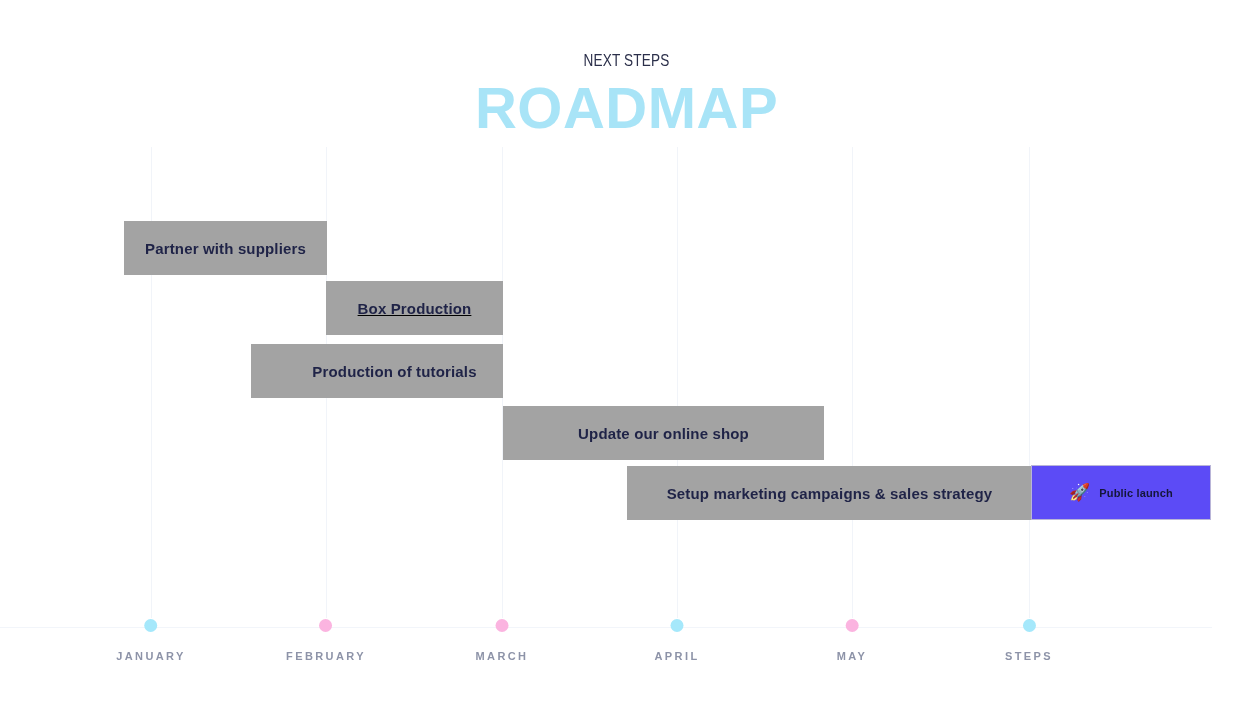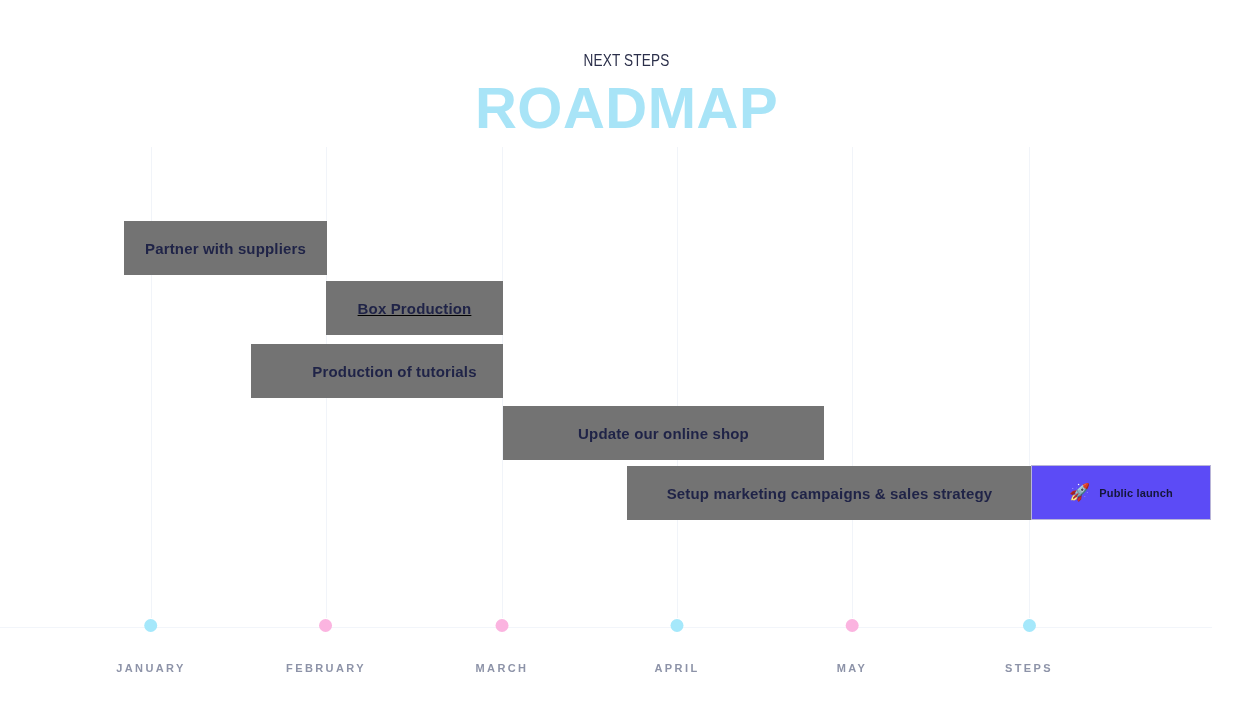--- a/index.html
+++ b/index.html
@@ -69,21 +69,21 @@
   
   .bar {
     position: absolute;
     height: 54px;
     display: flex;
     align-items: center;
     justify-content: center;
     box-sizing: border-box;
   }
   .bar.pink {
-    background: #737373;
+    background: #a3a3a3;
   }
   .bar .bar-label {
     font-size: 15px;
     font-weight: 700;
     color: #1f2347;
     letter-spacing: 0.15px;
     white-space: nowrap;
   }
   .bar.launch {
     background: #5c4bf6;
@@ -109,21 +109,21 @@
   }
   .month-dot {
     width: 13px;
     height: 13px;
     border-radius: 50%;
     margin: 0 auto;
   }
   .month-dot.blue { background: #a5e8fb; }
   .month-dot.pink { background: #fbb4e0; }
   .month-label {
-    margin-top: 30px;
+    margin-top: 18px;
     font-size: 11px;
     font-weight: 700;
     letter-spacing: 2.4px;
     color: #8d93a8;
     white-space: nowrap;
   }
 </style>
 </head>
 <body>
 

